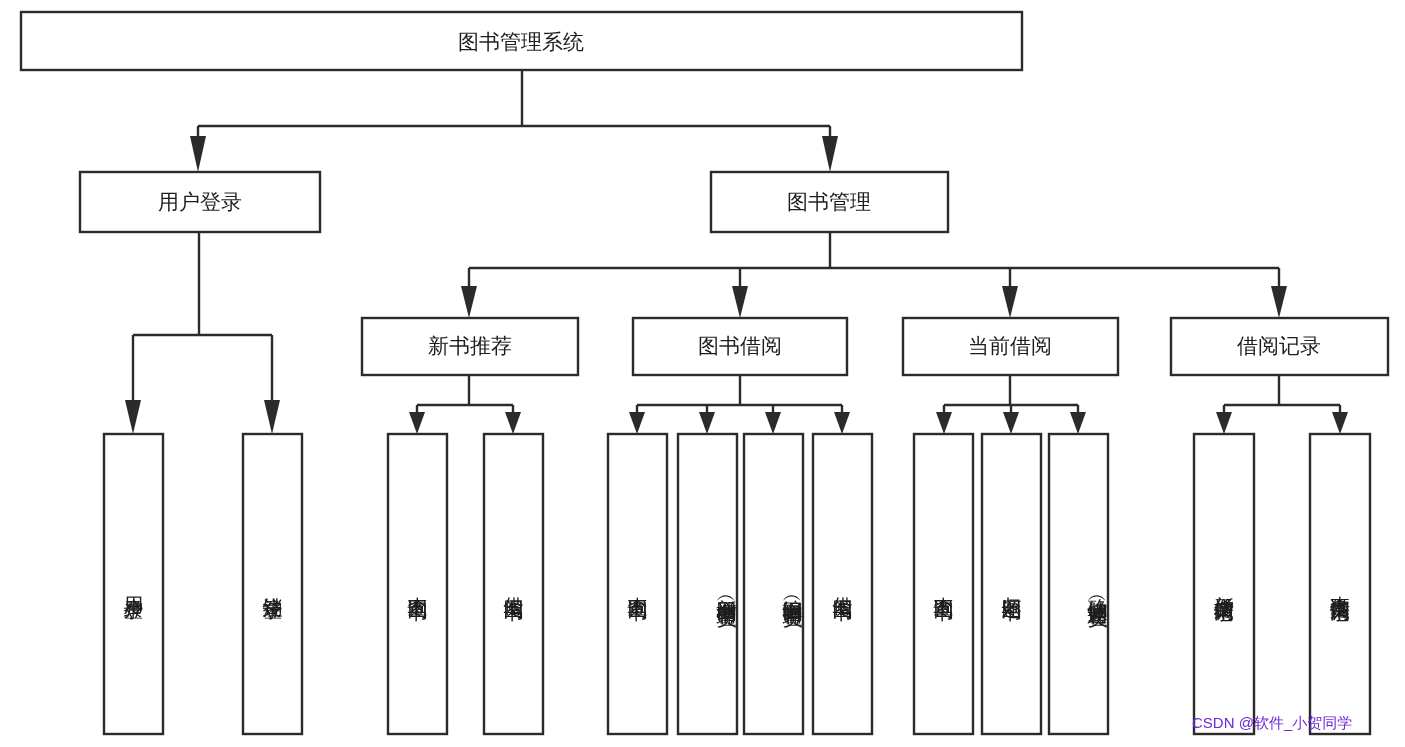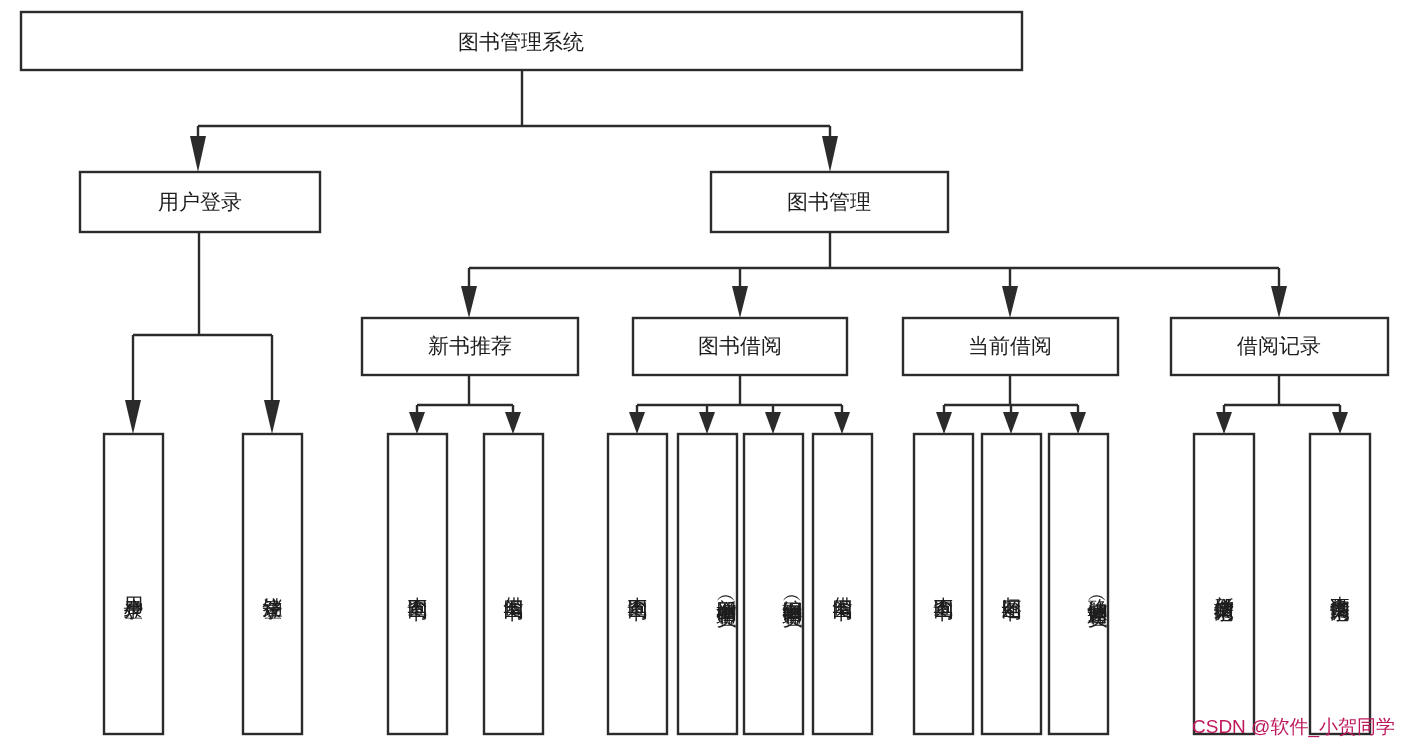--- a/index.html
+++ b/index.html
@@ -57,22 +57,22 @@
     text-orientation: upright;
     line-height: 1.06;
     letter-spacing: 1.5px;
     white-space: nowrap;
     text-align: center;
     pointer-events: none;
   }
   .watermark {
     position: absolute;
     font-family: "Liberation Sans", "DejaVu Sans", sans-serif;
-    font-size: 19px;
-    color: #be185d;
+    font-size: 15px;
+    color: #6d28d9;
     white-space: nowrap;
   }
 </style>
 </head>
 <body>
 
 <div id="diagram-root">
 
   <svg class="canvas" viewBox="0 0 1405 747">
 

